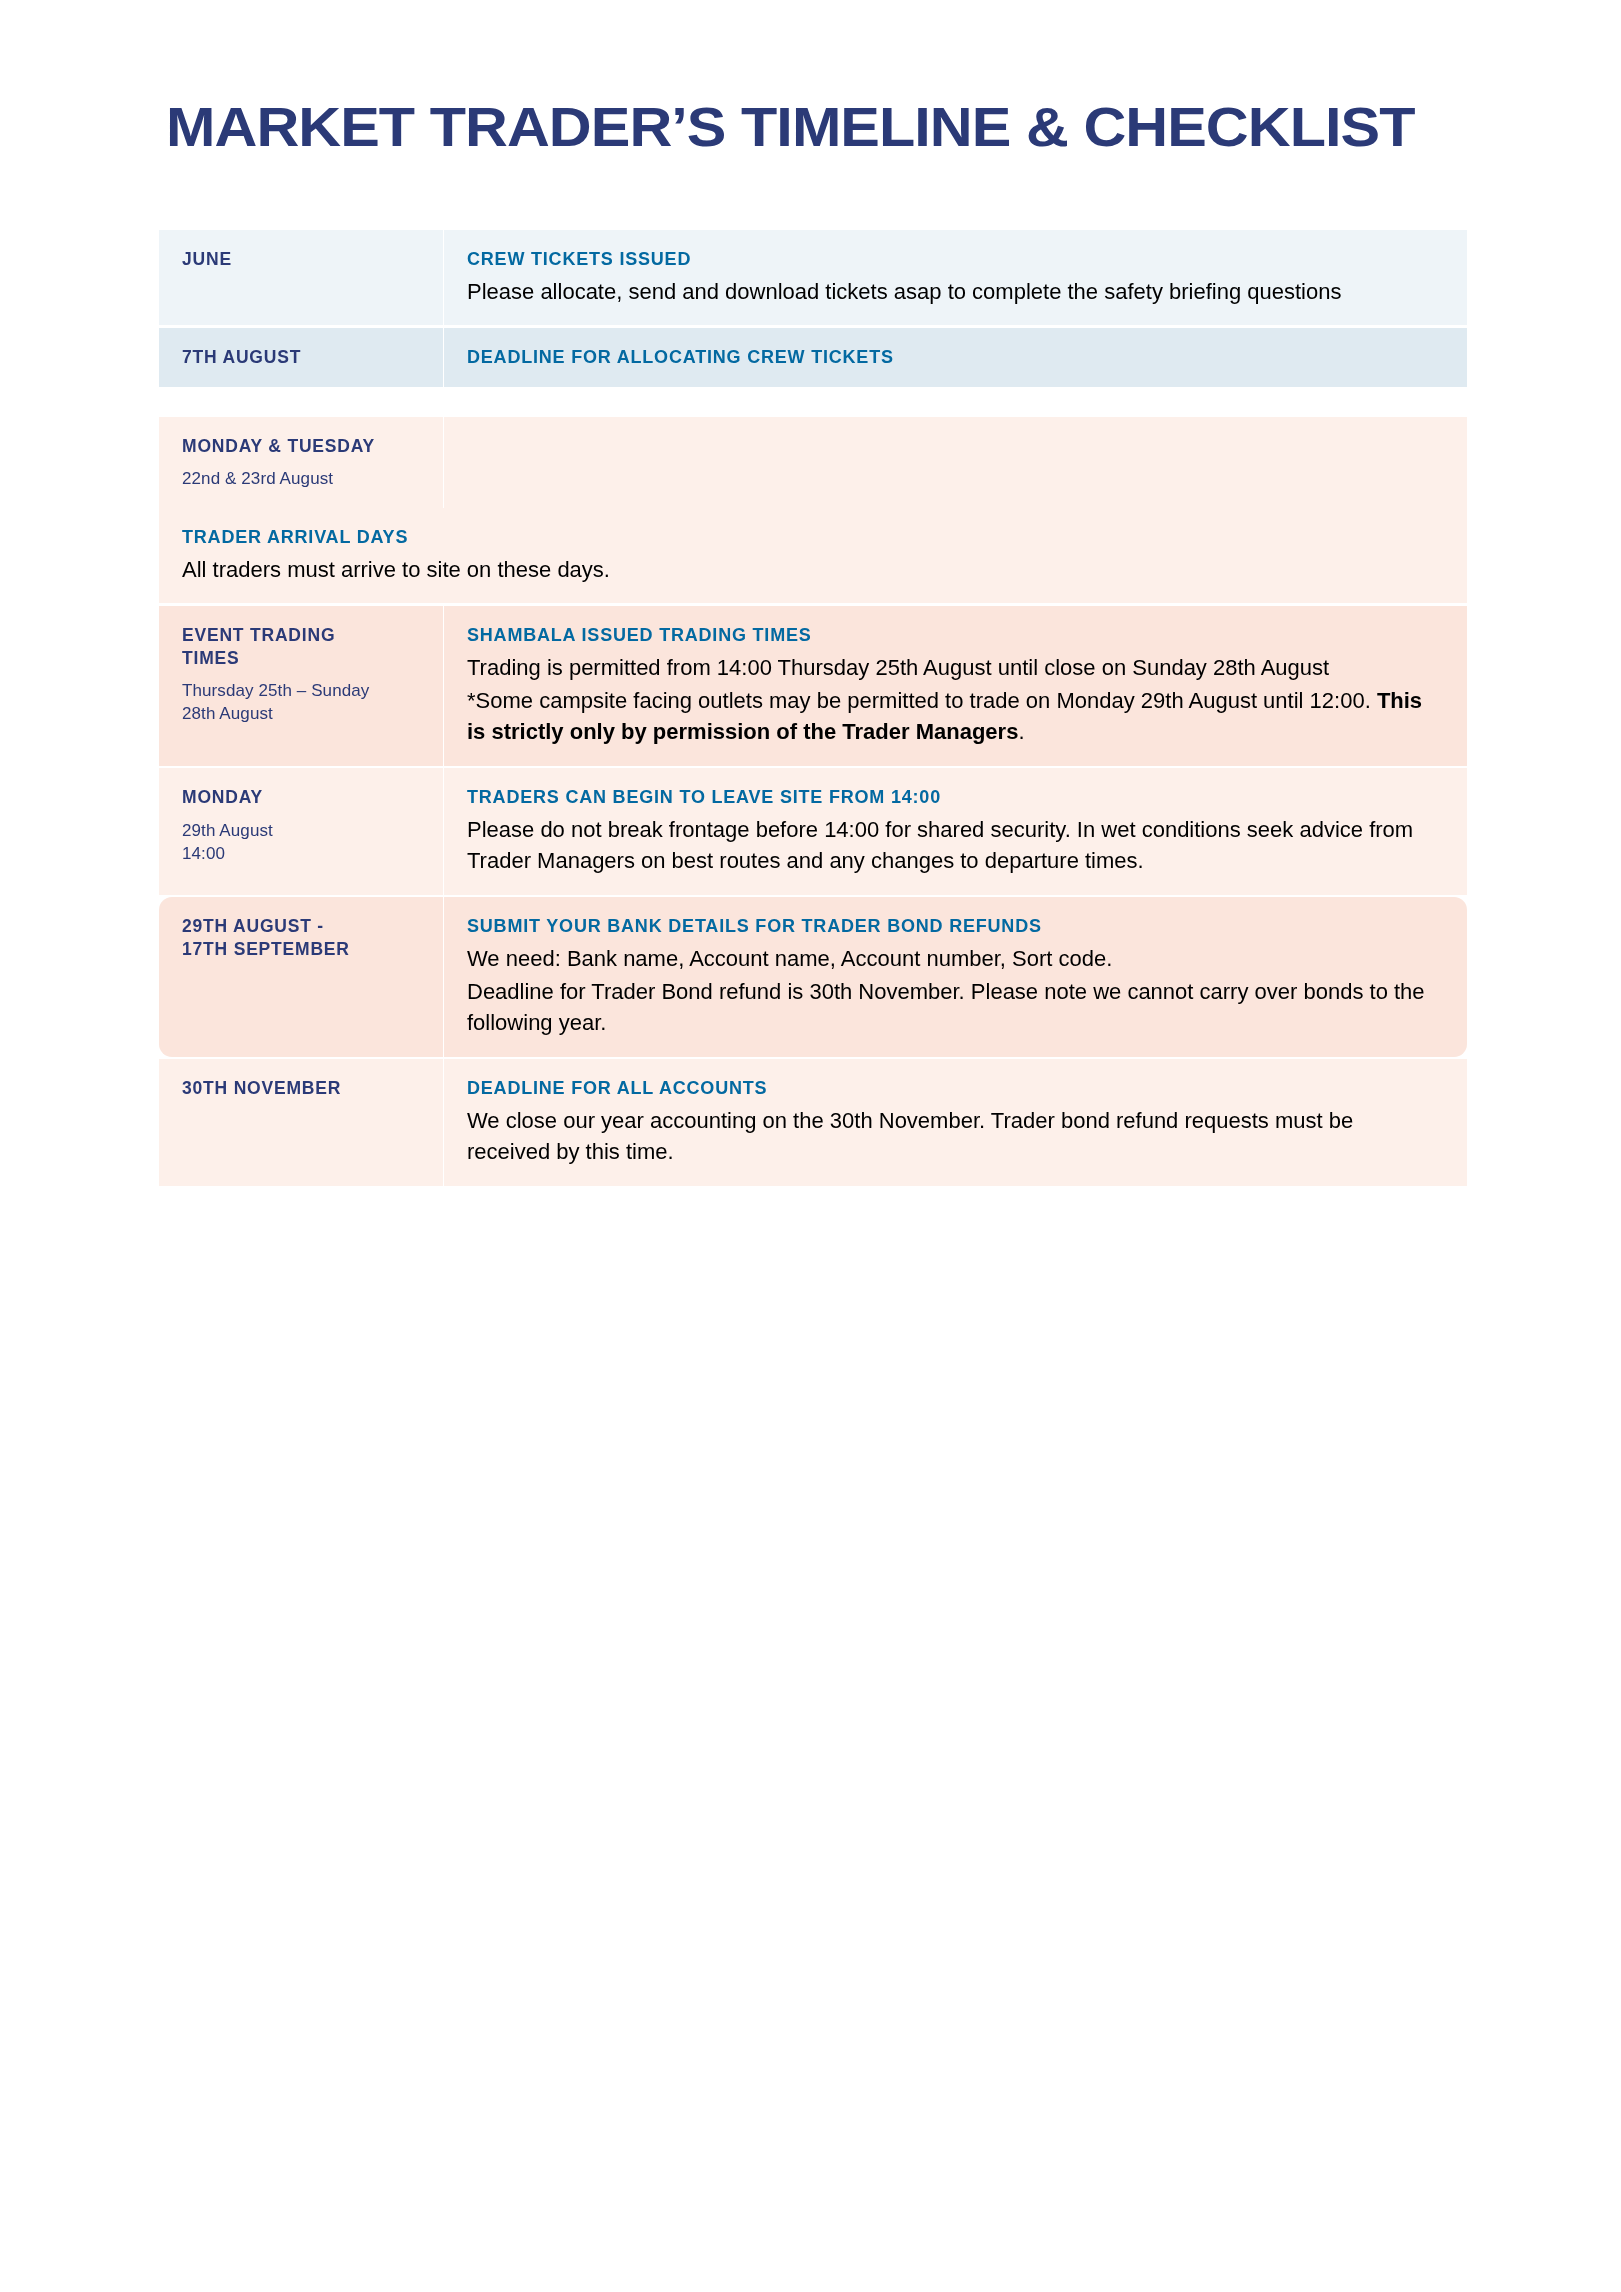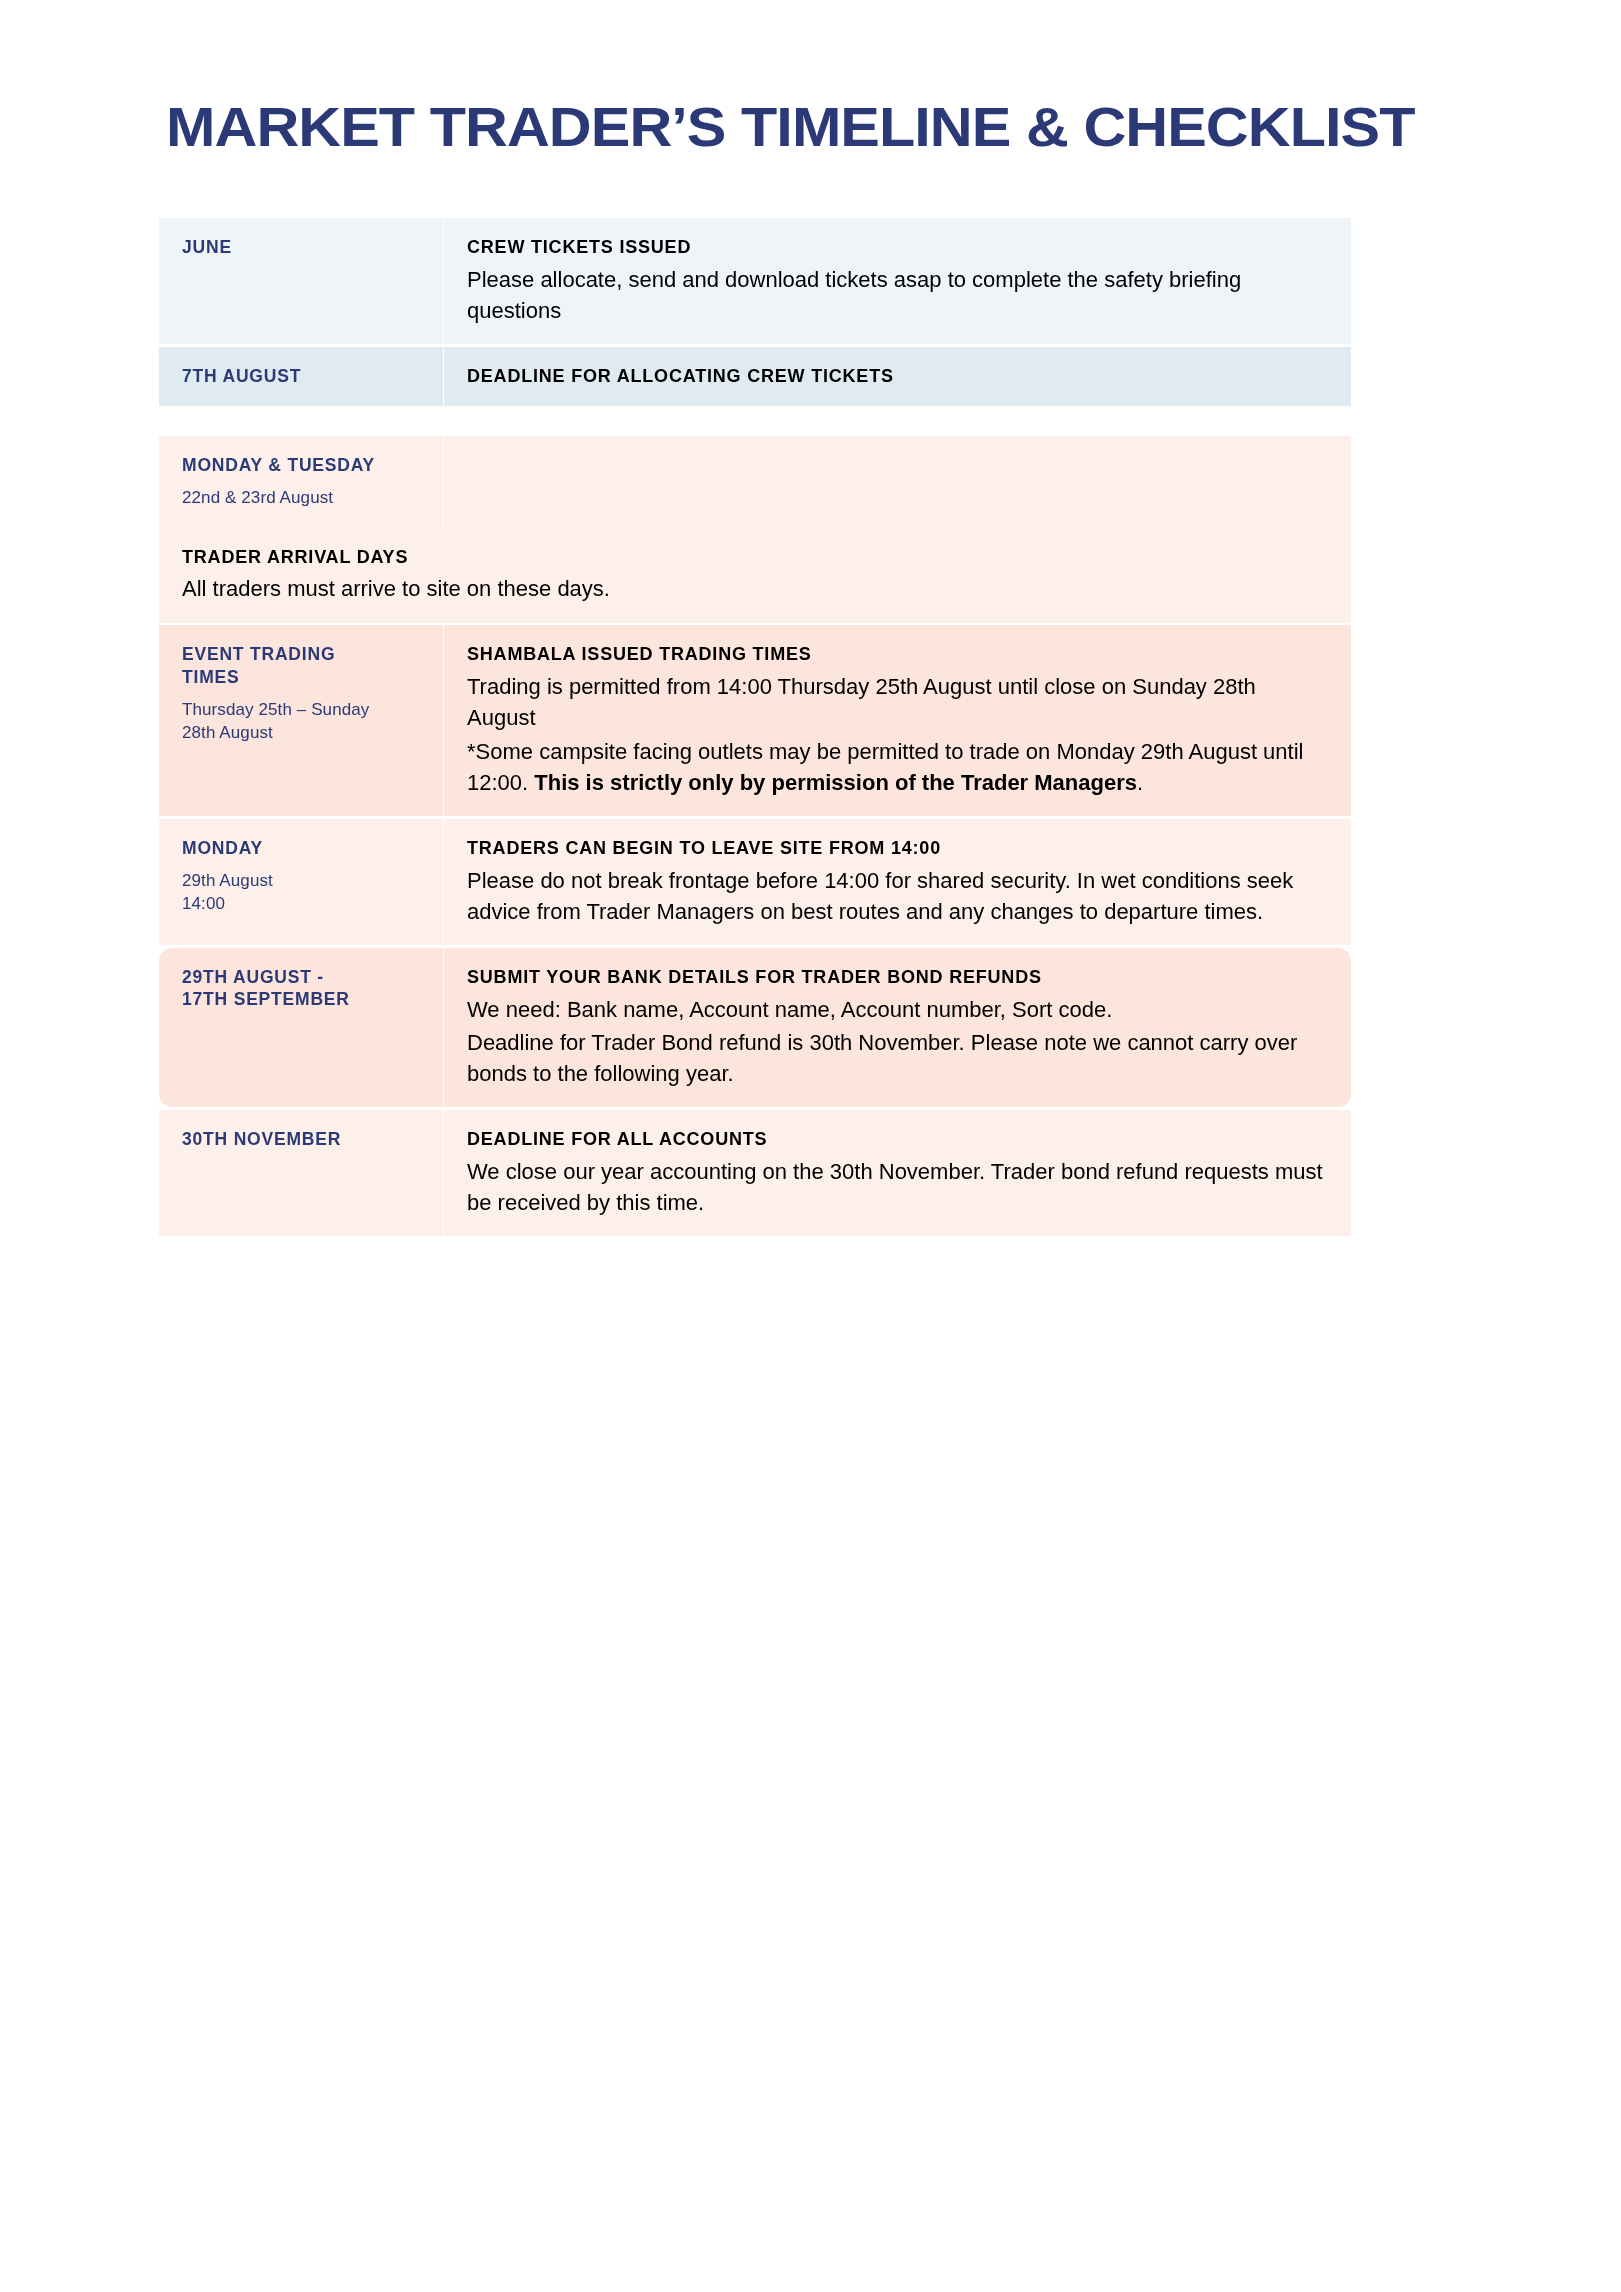--- a/index.html
+++ b/index.html
@@ -31,22 +31,22 @@
     font-size: 56px;
     letter-spacing: -0.9px;
     color: #2b3a77;
     transform: scaleX(1.06);
     transform-origin: left center;
     white-space: nowrap;
   }
   .timeline {
     position: absolute;
     left: 159px;
-    top: 218px;
-    width: 1192px;
+    top: 230px;
+    width: 1308px;
     border-collapse: separate;
     border-spacing: 0;
   }
   .row {
     display: flex;
     width: 100%;
     align-items: stretch;
     margin-bottom: 2.7px;
   }
   .row.blue-light { background: #eef4f8; }
@@ -78,21 +78,21 @@
     font-weight: normal;
     letter-spacing: 0.1px;
     color: #2b3a77;
     line-height: 1.36;
     margin-top: 10px;
   }
   .body-head {
     font-size: 18px;
     font-weight: bold;
     letter-spacing: 0.8px;
-    color: #000000;
+    color: #0369a1;
     line-height: 1.3;
   }
   .body-text {
     font-size: 22px;
     font-weight: normal;
     color: #000000;
     line-height: 1.42;
     margin-top: 4.5px;
   }
   .body-text.tight { margin-top: 1.8px; }

